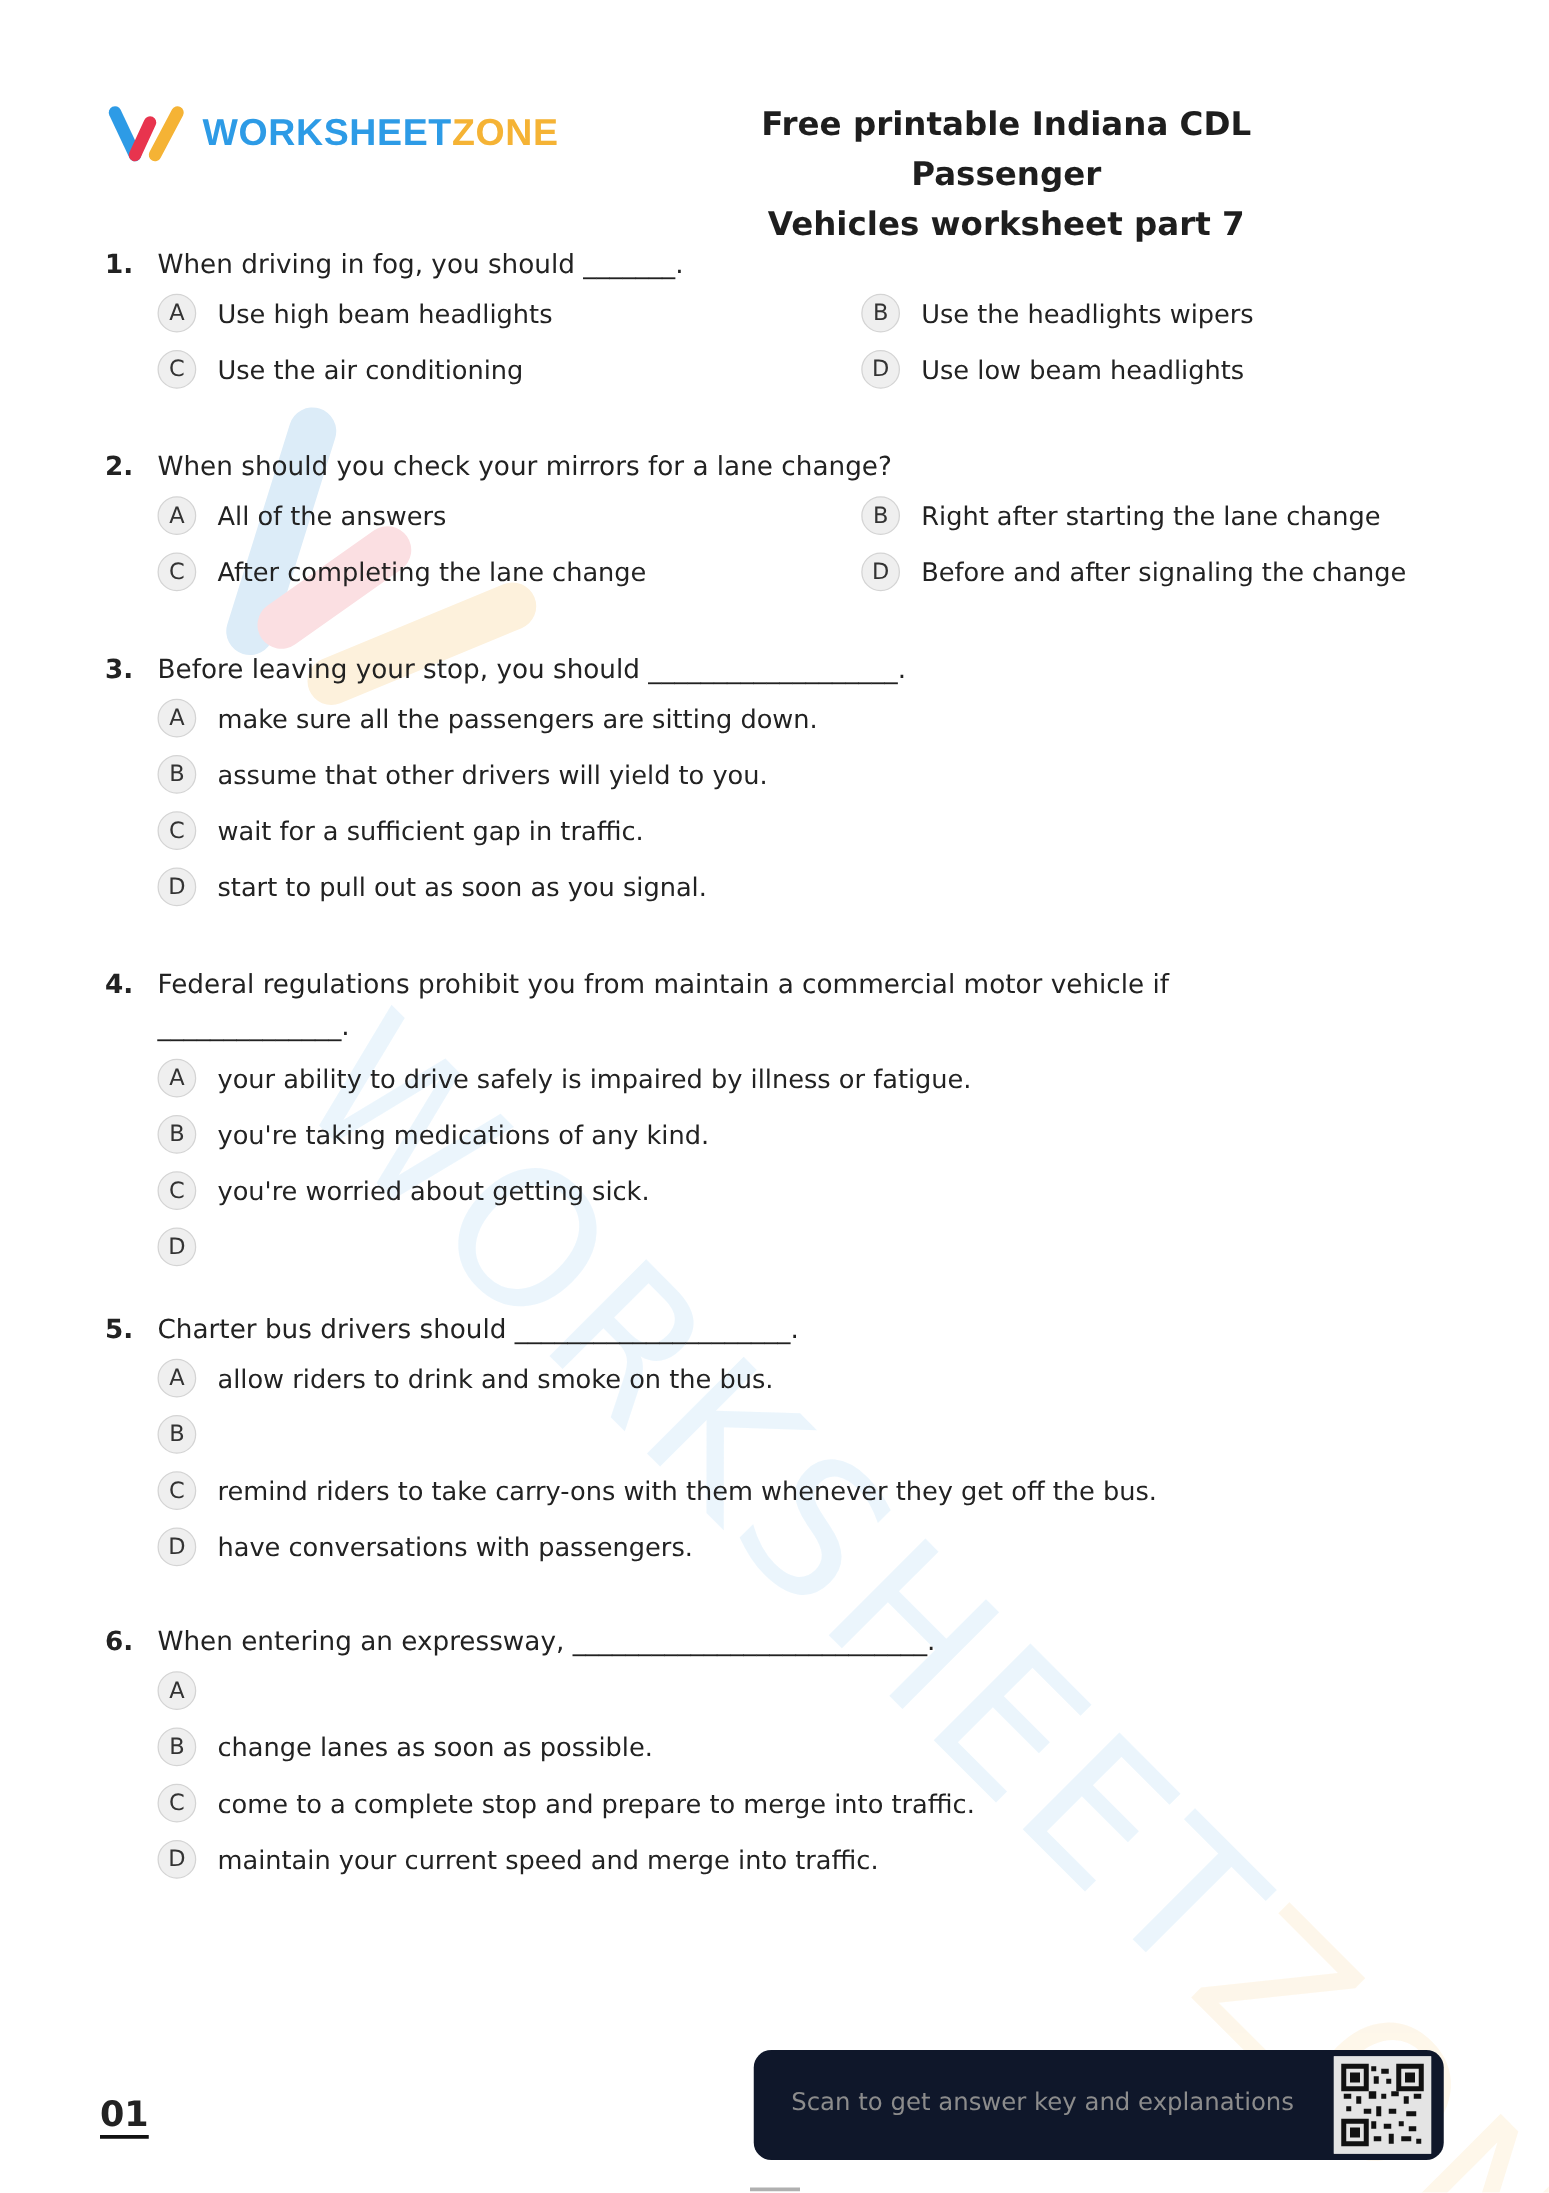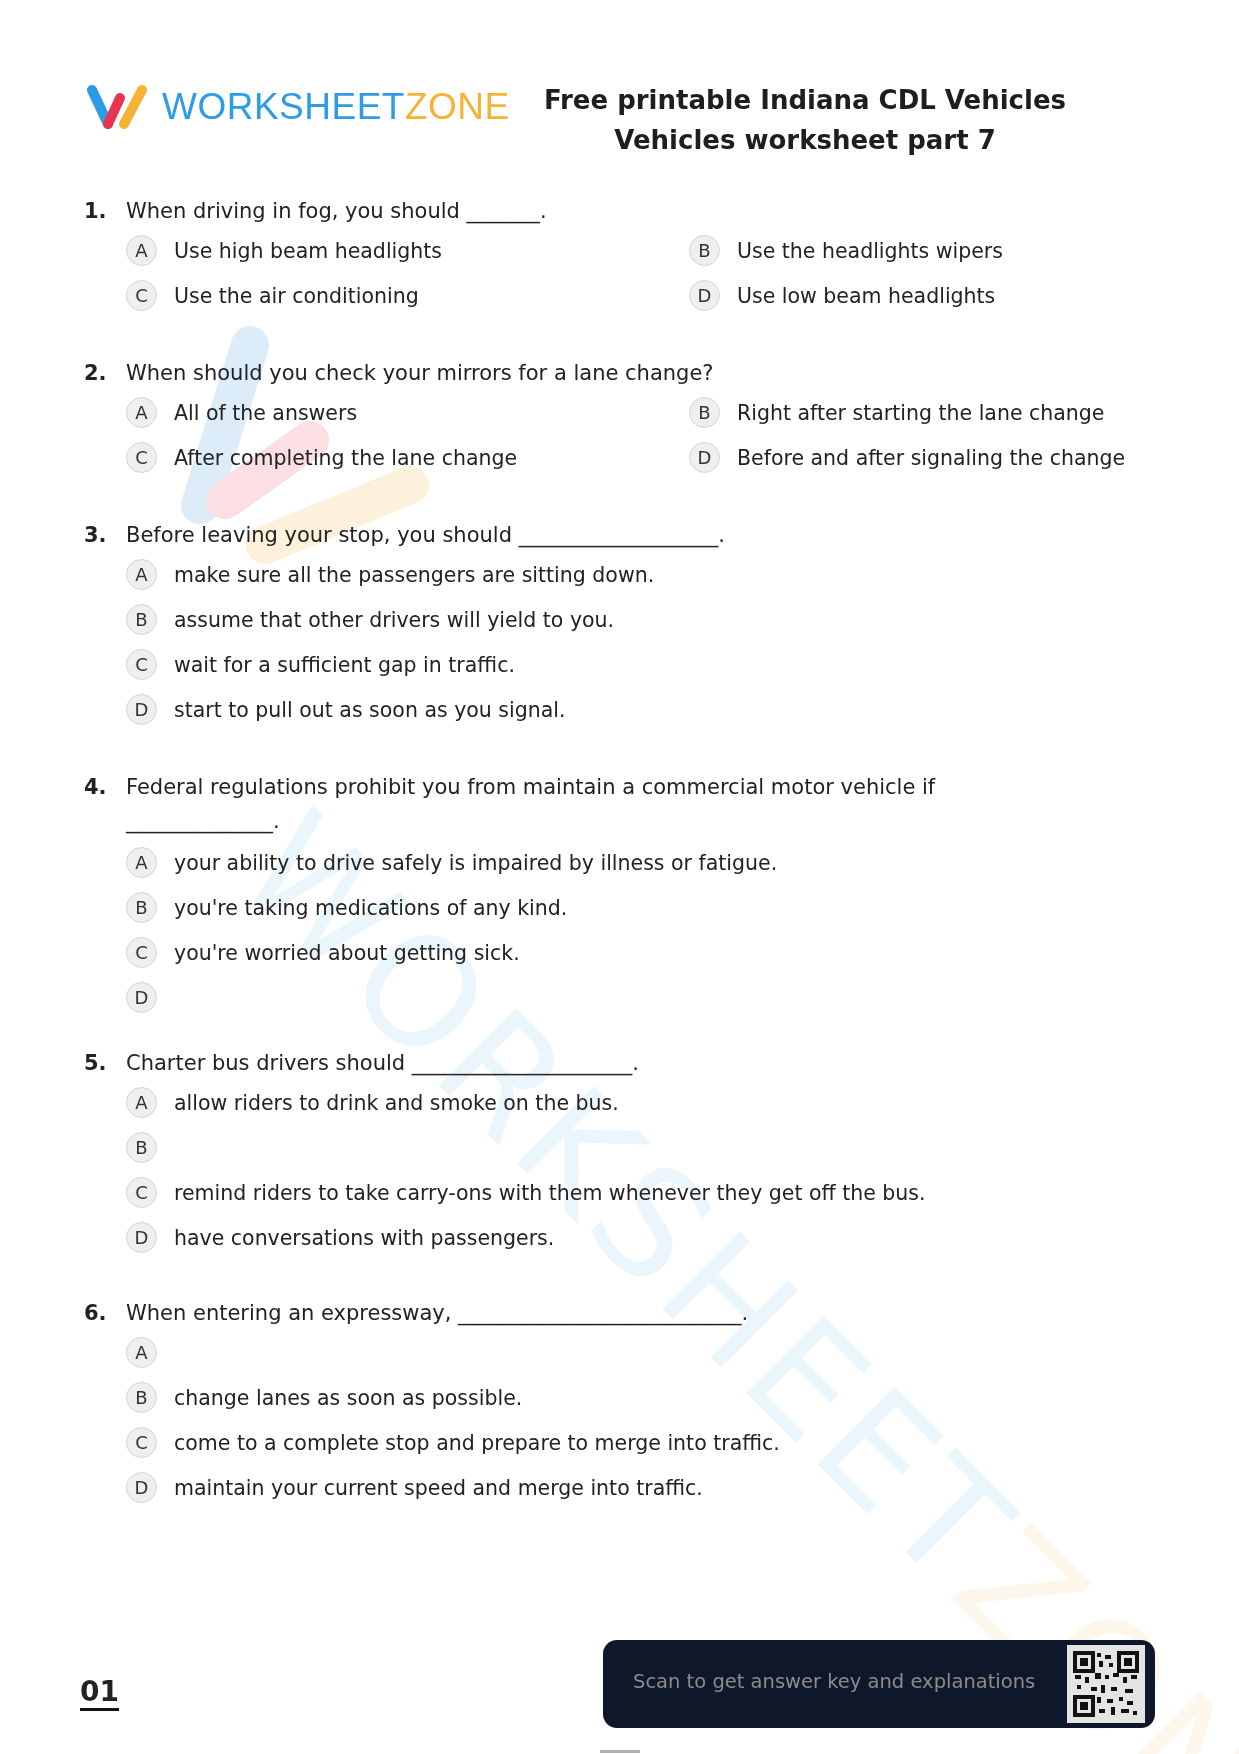--- a/index.html
+++ b/index.html
@@ -6,21 +6,21 @@
   body { width: 1239px; height: 1754px; position: relative; overflow: hidden;
          font-family: "DejaVu Sans", "Liberation Sans", sans-serif; color: #222222; }
   .watermark { position: absolute; left: 0; top: 0; width: 1239px; height: 1754px; pointer-events: none; z-index: 0; }
   .wm-text { position: absolute; left: 330px; top: 780px; transform: rotate(45deg); transform-origin: 0 0;
              font-size: 150px; font-weight: 400; letter-spacing: 6px; white-space: nowrap; opacity: 0.55; }
   .wm-blue { color: #dbeefb; }
   .wm-orange { color: #fdf0d9; }
   .header { position: absolute; left: 0; top: 0; width: 1239px; height: 170px; z-index: 1; }
   .logo { position: absolute; left: 84px; top: 82px; display: flex; align-items: center; }
   .logo-mark { width: 70px; height: 50px; }
-  .logo-text { font-family: "Liberation Sans", sans-serif; font-size: 37px; letter-spacing: 0.5px; margin-left: 8px; font-weight: 400; }
+  .logo-text { font-family: "Liberation Sans", sans-serif; font-size: 30px; letter-spacing: 0.5px; margin-left: 8px; font-weight: 700; }
   .logo-blue { color: #2d9be6; }
   .logo-orange { color: #f5b335; }
   .title { position: absolute; left: 540px; top: 80px; width: 530px; text-align: center;
            font-size: 26px; font-weight: bold; line-height: 40px; color: #1e1e1e; }
   .questions { position: absolute; left: 0; top: 0; width: 1239px; z-index: 1; }
   .q { position: absolute; left: 84px; width: 1100px; }
   .q-stem { display: flex; font-size: 21px; line-height: 30px; }
   .q-num { width: 42px; font-weight: bold; flex: none; }
   .q-text { flex: 1; }
   .opts { margin-left: 42px; margin-top: 9px; }
@@ -53,21 +53,21 @@
 <div class="header">
   <div class="logo">
     <svg class="logo-mark" viewBox="0 0 70 50">
       <line x1="8" y1="8" x2="24" y2="42" stroke="#2d9be6" stroke-width="10" stroke-linecap="round"></line>
       <line x1="24" y1="42" x2="36" y2="16" stroke="#e8344e" stroke-width="10" stroke-linecap="round"></line>
       <line x1="40" y1="42" x2="58" y2="8" stroke="#f5b335" stroke-width="10" stroke-linecap="round"></line>
     </svg>
     <span class="logo-text"><span class="logo-blue">WORKSHEET</span><span class="logo-orange">ZONE</span></span>
   </div>
   <div class="title">
-    <div>Free printable Indiana CDL Vehicles</div>
+    <div>Free printable Indiana CDL Passenger</div>
     <div>Vehicles worksheet part 7</div>
   </div>
 </div>
 
 <div class="questions">
 
   <div class="q" style="top:196px">
     <div class="q-stem">
         <span class="q-num">1.</span>
         <span class="q-text">When driving in fog, you should _______.</span>

